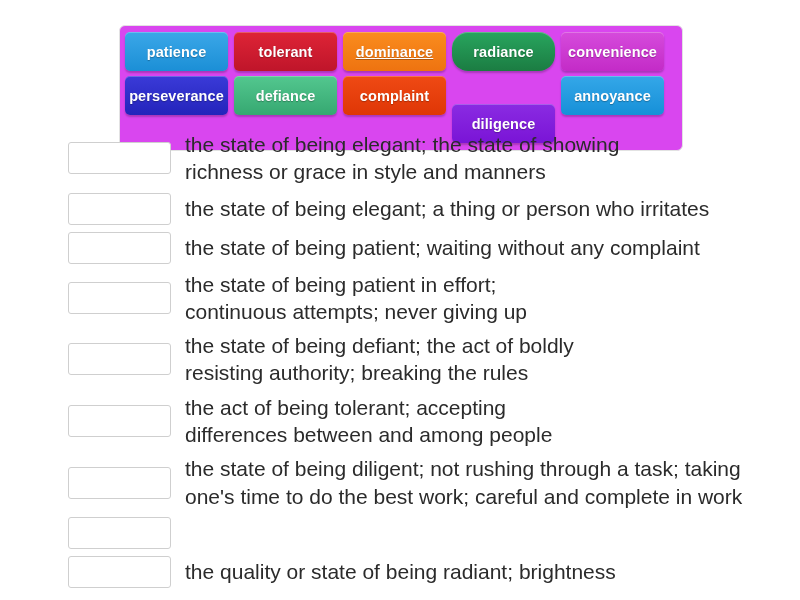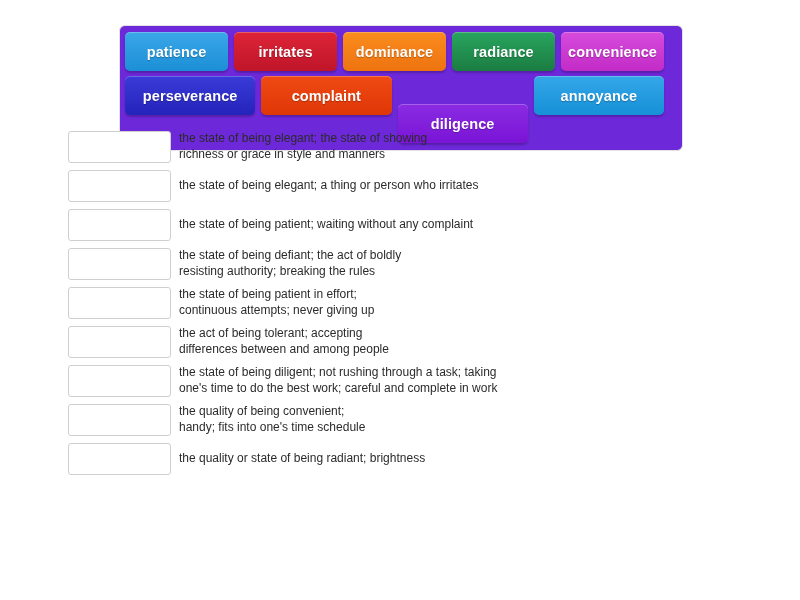--- a/index.html
+++ b/index.html
@@ -21,21 +21,21 @@
 
   
   .wordbank {
     position: absolute;
     left: 119px;
     top: 25px;
     width: 564px;
     box-sizing: border-box;
     border: 1px solid #e2e2e2;
     border-radius: 6px;
-    background: #6d28d9;
+    background: #d946ef;
     padding: 6px 18px 7px 5px;
   }
 
   .wordbank-row {
     display: flex;
     gap: 6px;
     margin-bottom: 5px;
   }
   .wordbank-row:last-child { margin-bottom: 0; }
 
@@ -80,42 +80,43 @@
     height: 32px;
     box-sizing: border-box;
     background: #ffffff;
     border: 1px solid #cfcfcf;
     border-radius: 3px;
     cursor: pointer;
   }
 
   .definition {
     flex: 1 1 auto;
-    margin-left: 8px;
-    font-size: 12px;
+    margin-left: 14px;
+    font-size: 21px;
     line-height: 1.30;
     color: #2b2b2b;
     white-space: pre-line;
   }
 </style>
 </head>
 <body>
 
 <div id="app">
 
   <div class="wordbank">
     <div class="wordbank-row">
         <div class="tile" style="background: linear-gradient(rgb(59, 167, 232) 0%, rgb(27, 143, 214) 100%);">patience</div>
-        <div class="tile" style="background: linear-gradient(rgb(222, 36, 54) 0%, rgb(191, 21, 42) 100%);">irritates</div>
-        <div class="tile" style="background: linear-gradient(rgb(250, 140, 30) 0%, rgb(238, 115, 16) 100%);">dominance</div>
-        <div class="tile" style="background: linear-gradient(rgb(40, 165, 94) 0%, rgb(27, 124, 66) 100%);">radiance</div>
+        <div class="tile" style="background: linear-gradient(rgb(222, 36, 54) 0%, rgb(191, 21, 42) 100%);">tolerant</div>
+        <div class="tile" style="background: linear-gradient(rgb(250, 140, 30) 0%, rgb(238, 115, 16) 100%); text-decoration: underline;">dominance</div>
+        <div class="tile" style="background: linear-gradient(rgb(40, 165, 94) 0%, rgb(27, 124, 66) 100%); border-radius: 16px;">radiance</div>
         <div class="tile" style="background: linear-gradient(rgb(214, 75, 220) 0%, rgb(195, 43, 199) 100%);">convenience</div>
       </div>
     <div class="wordbank-row">
         <div class="tile" style="background: linear-gradient(rgb(58, 58, 216) 0%, rgb(36, 36, 187) 100%);">perseverance</div>
+        <div class="tile" style="background: linear-gradient(rgb(83, 199, 143) 0%, rgb(54, 168, 113) 100%);">defiance</div>
         <div class="tile" style="background: linear-gradient(rgb(239, 74, 20) 0%, rgb(223, 54, 6) 100%);">complaint</div>
         <div class="tile" style="background: linear-gradient(rgb(138, 43, 226) 0%, rgb(122, 20, 214) 100%); margin-top: 28px;">diligence</div>
         <div class="tile" style="background: linear-gradient(rgb(52, 167, 232) 0%, rgb(22, 144, 216) 100%);">annoyance</div>
       </div>
   </div>
 
   <div class="rows">
       <div class="row">
         <div class="answer-box"></div>
         <div class="definition">the state of being elegant; the state of showing
@@ -124,42 +125,40 @@
       <div class="row">
         <div class="answer-box"></div>
         <div class="definition">the state of being elegant; a thing or person who irritates</div>
       </div>
       <div class="row">
         <div class="answer-box"></div>
         <div class="definition">the state of being patient; waiting without any complaint</div>
       </div>
       <div class="row">
         <div class="answer-box"></div>
-        <div class="definition">the state of being defiant; the act of boldly
-resisting authority; breaking the rules</div>
+        <div class="definition">the state of being patient in effort;
+continuous attempts; never giving up</div>
       </div>
       <div class="row">
         <div class="answer-box"></div>
-        <div class="definition">the state of being patient in effort;
-continuous attempts; never giving up</div>
+        <div class="definition">the state of being defiant; the act of boldly
+resisting authority; breaking the rules</div>
       </div>
       <div class="row">
         <div class="answer-box"></div>
         <div class="definition">the act of being tolerant; accepting
 differences between and among people</div>
       </div>
       <div class="row">
         <div class="answer-box"></div>
         <div class="definition">the state of being diligent; not rushing through a task; taking
 one's time to do the best work; careful and complete in work</div>
       </div>
       <div class="row">
         <div class="answer-box"></div>
-        <div class="definition">the quality of being convenient;
-handy; fits into one's time schedule</div>
       </div>
       <div class="row">
         <div class="answer-box"></div>
         <div class="definition">the quality or state of being radiant; brightness</div>
       </div>
     </div>
 
 </div>
 
 </body></html>

